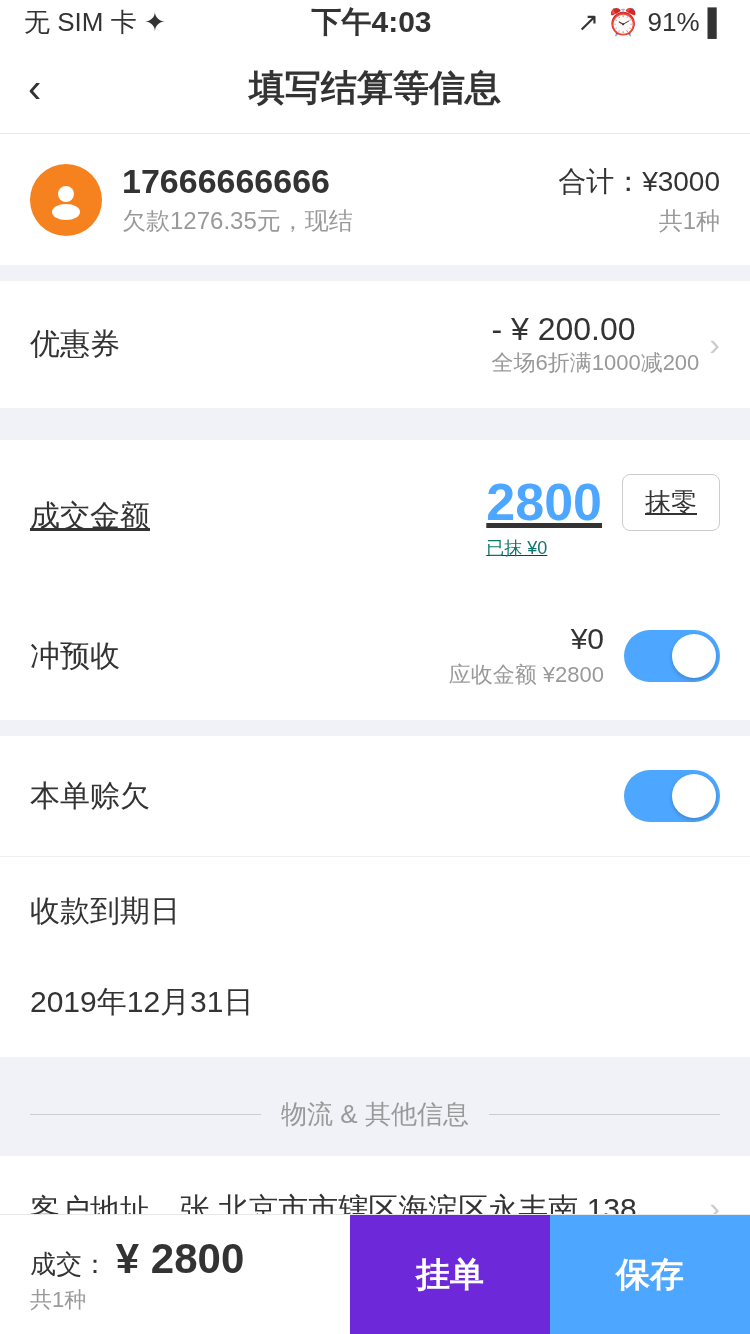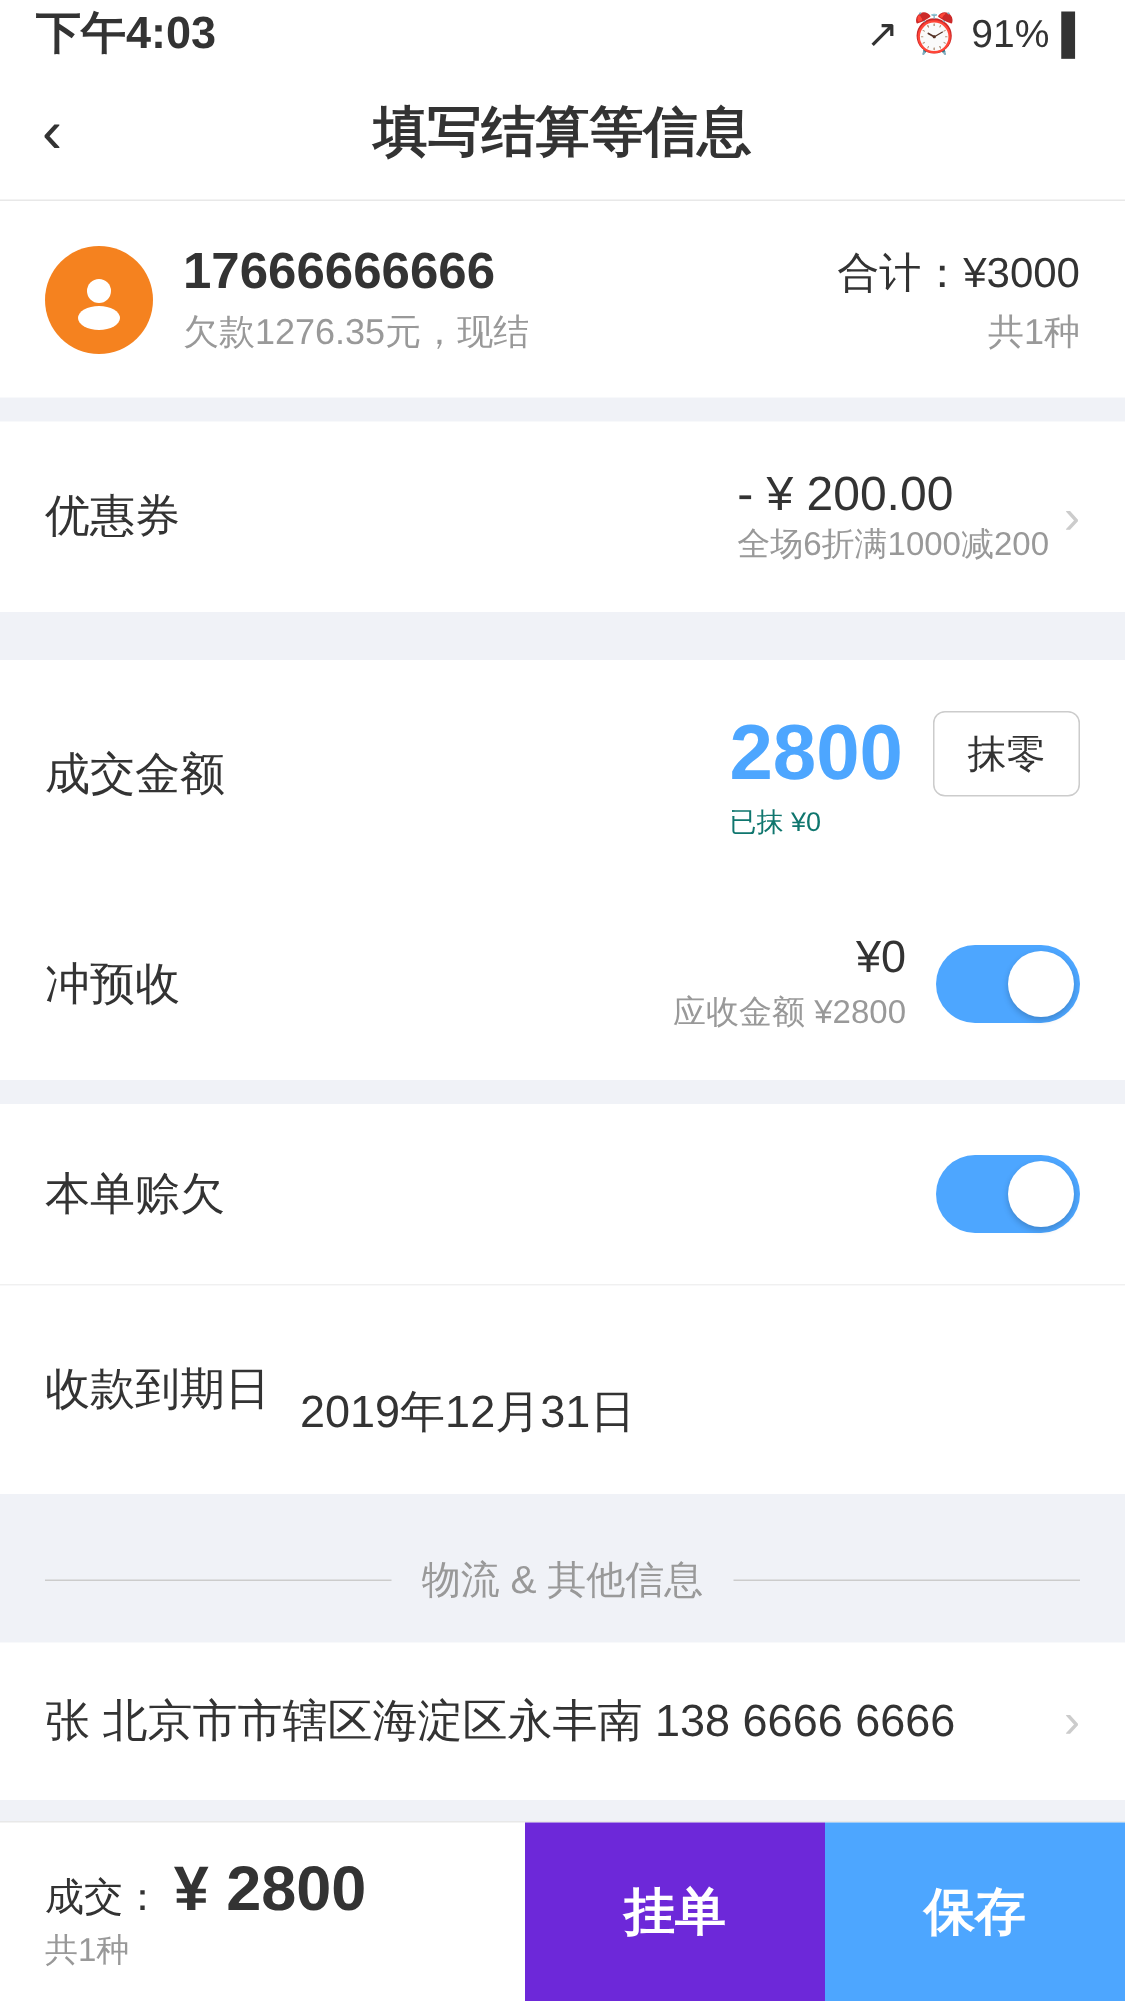--- a/index.html
+++ b/index.html
@@ -158,20 +158,21 @@
     .separator-gray {
       height: 16px;
       background: #f0f2f7;
     }
 
     
     .deal-section {
       background: #fff;
       padding: 0 30px;
       margin-bottom: 0;
+      text-decoration: underline;
     }
     .deal-row {
       display: flex;
       align-items: center;
       justify-content: space-between;
       padding: 32px 0;
       border-bottom: 1px solid #f0f0f0;
     }
     .deal-row:last-child {
       border-bottom: none;
@@ -262,24 +263,25 @@
       margin-bottom: 0;
     }
     .debt-label {
       font-size: 30px;
       color: #333;
     }
 
     
     .due-date-row {
       display: flex;
-      align-items: center;
+      align-items: flex-start;
       padding: 34px 30px;
       background: #fff;
       gap: 20px;
+      flex-direction: column;
     }
     .due-date-label {
       font-size: 30px;
       color: #333;
     }
     .due-date-value {
       font-size: 30px;
       color: #333;
       margin-top: 30px;
     }
@@ -395,20 +397,23 @@
       font-size: 34px;
       font-weight: 600;
       color: #fff;
       cursor: pointer;
     }
   </style>
 </head>
 <body>
 
 <div class="status-bar">
+  <div class="status-left">
+    <span>无 SIM 卡 ✦</span>
+  </div>
   <div class="status-center">下午4:03</div>
   <div class="status-right">
     <span>↗</span>
     <span>⏰</span>
     <span>91%</span>
     <span>▌</span>
   </div>
 </div>
 
 <div class="nav-bar">
@@ -494,20 +499,21 @@
 
   <div class="divider-section"></div>
 
   <div class="logistics-header">
     <div class="logistics-header-line"></div>
     <span class="logistics-header-text">物流 &amp; 其他信息</span>
     <div class="logistics-header-line"></div>
   </div>
 
   <div class="address-row">
+    <span class="address-label">客户地址</span>
     <span class="address-content">张 北京市市辖区海淀区永丰南 138 6666 6666</span>
     <span class="address-chevron">›</span>
   </div>
 
   <div class="gray-area"></div>
 
 </div>
 
 <div class="bottom-bar">
   <div class="bottom-summary">

